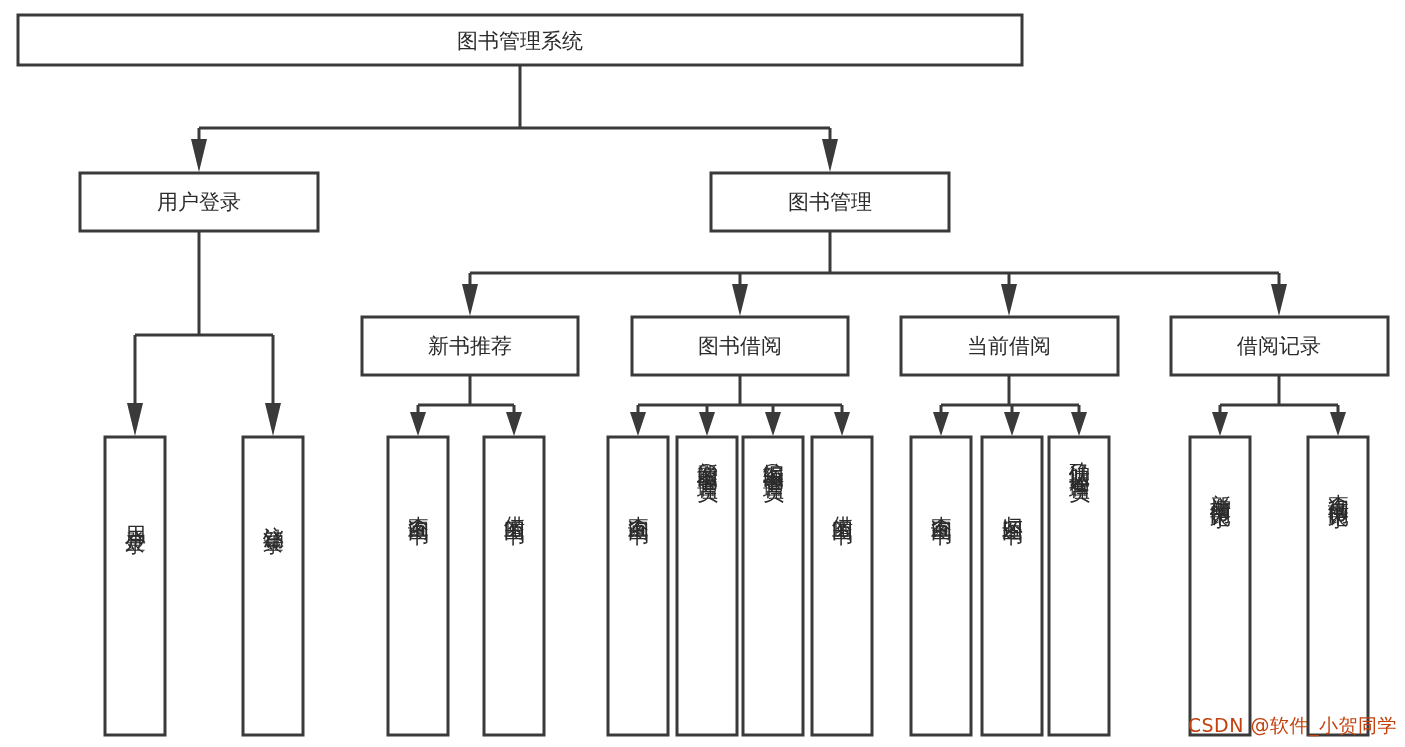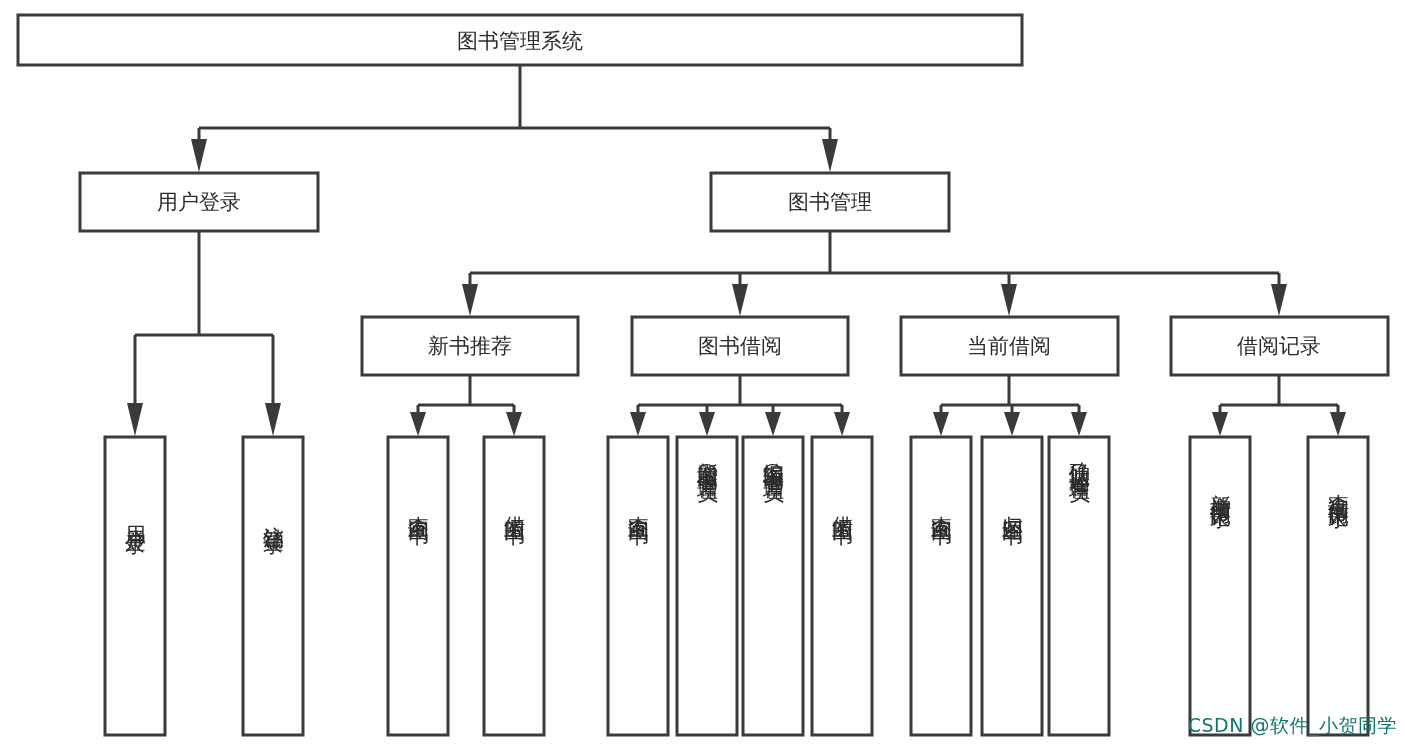--- a/index.html
+++ b/index.html
@@ -66,21 +66,21 @@
     letter-spacing: 3px;
     color: #2b2b2b;
     white-space: nowrap;
   }
   #watermark {
     position: absolute;
     right: 8px;
     bottom: 8px;
     font-family: "DejaVu Sans", "Liberation Sans", sans-serif;
     font-size: 19px;
-    color: #0f766e;
+    color: #c2410c;
     letter-spacing: 0.5px;
     white-space: nowrap;
     pointer-events: none;
   }
 </style>
 </head>
 <body>
 
 <div id="diagram-root">
 

